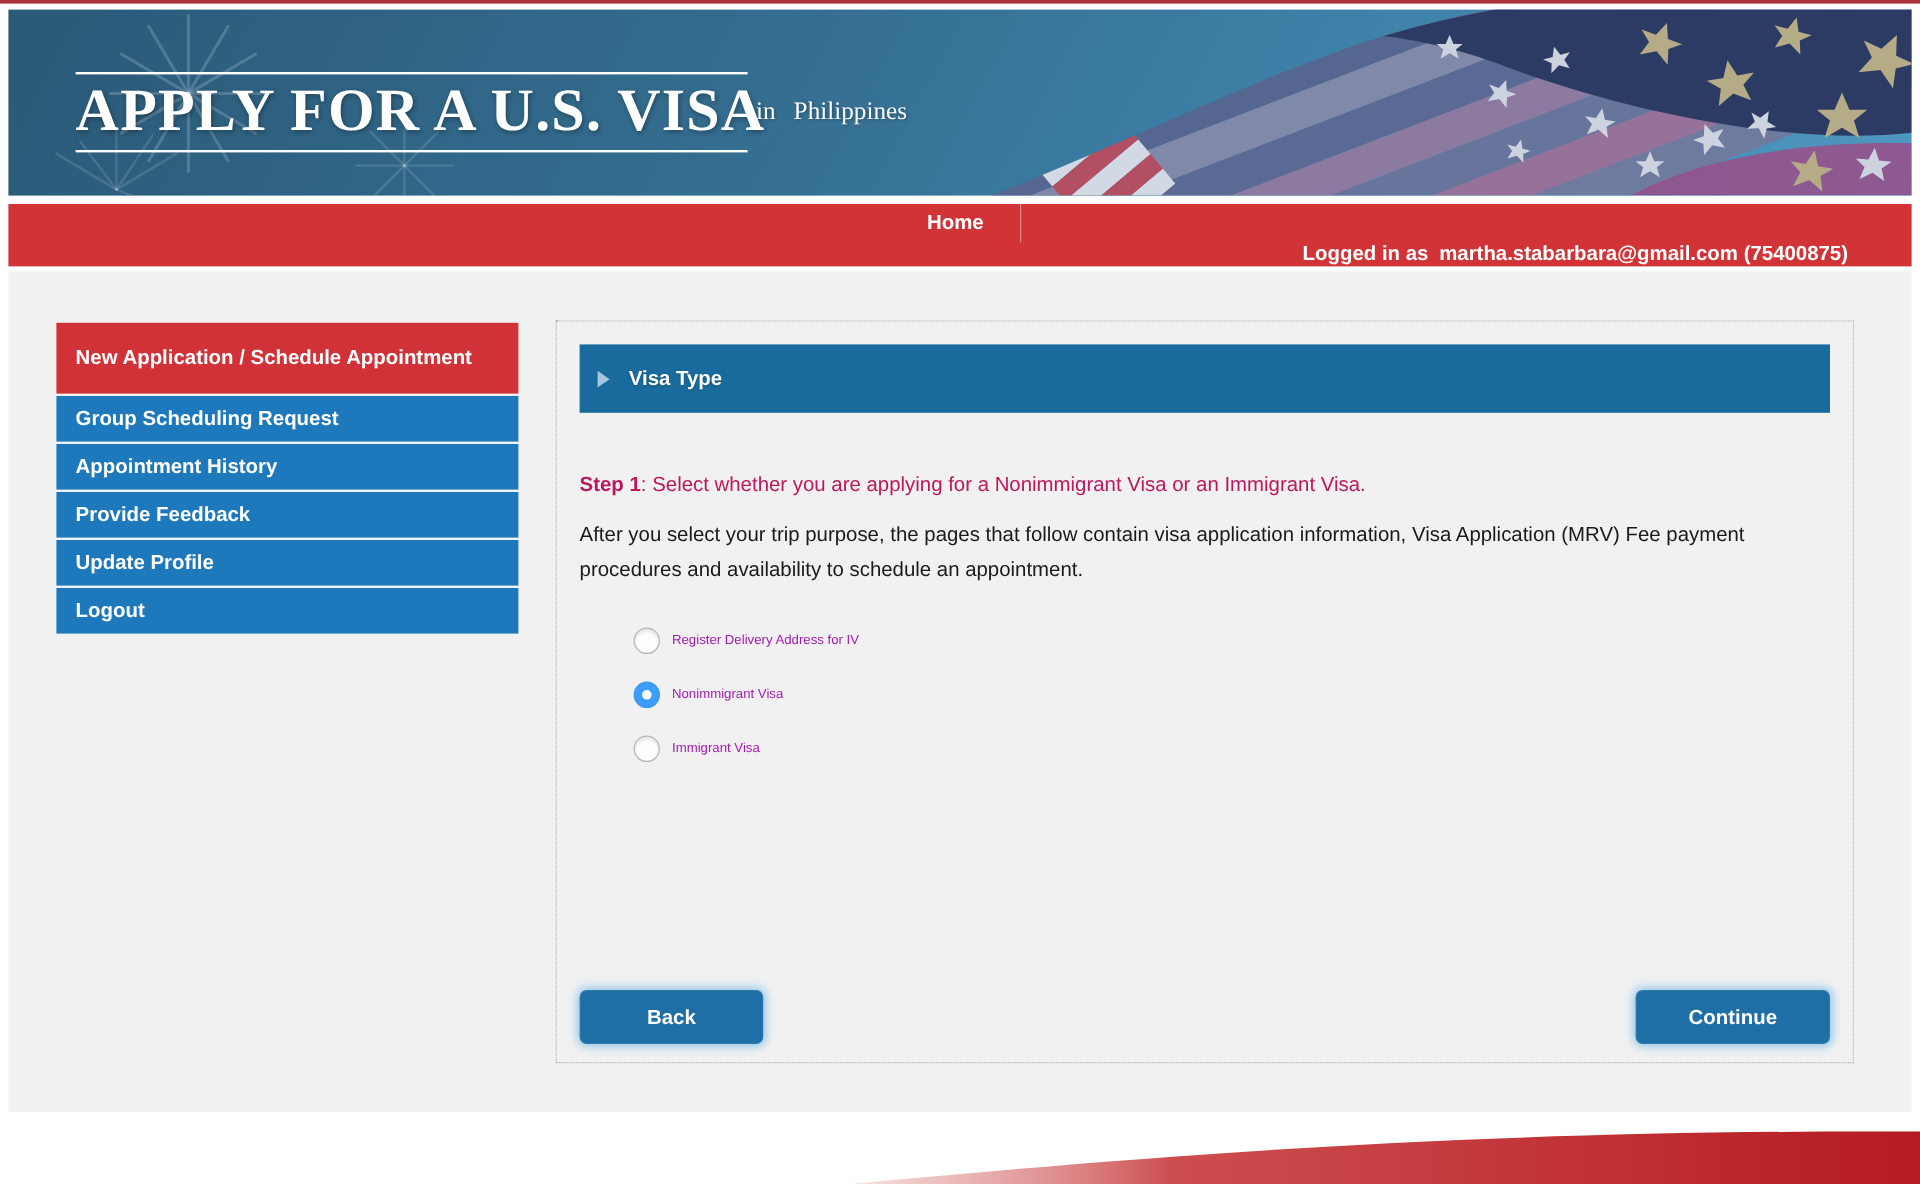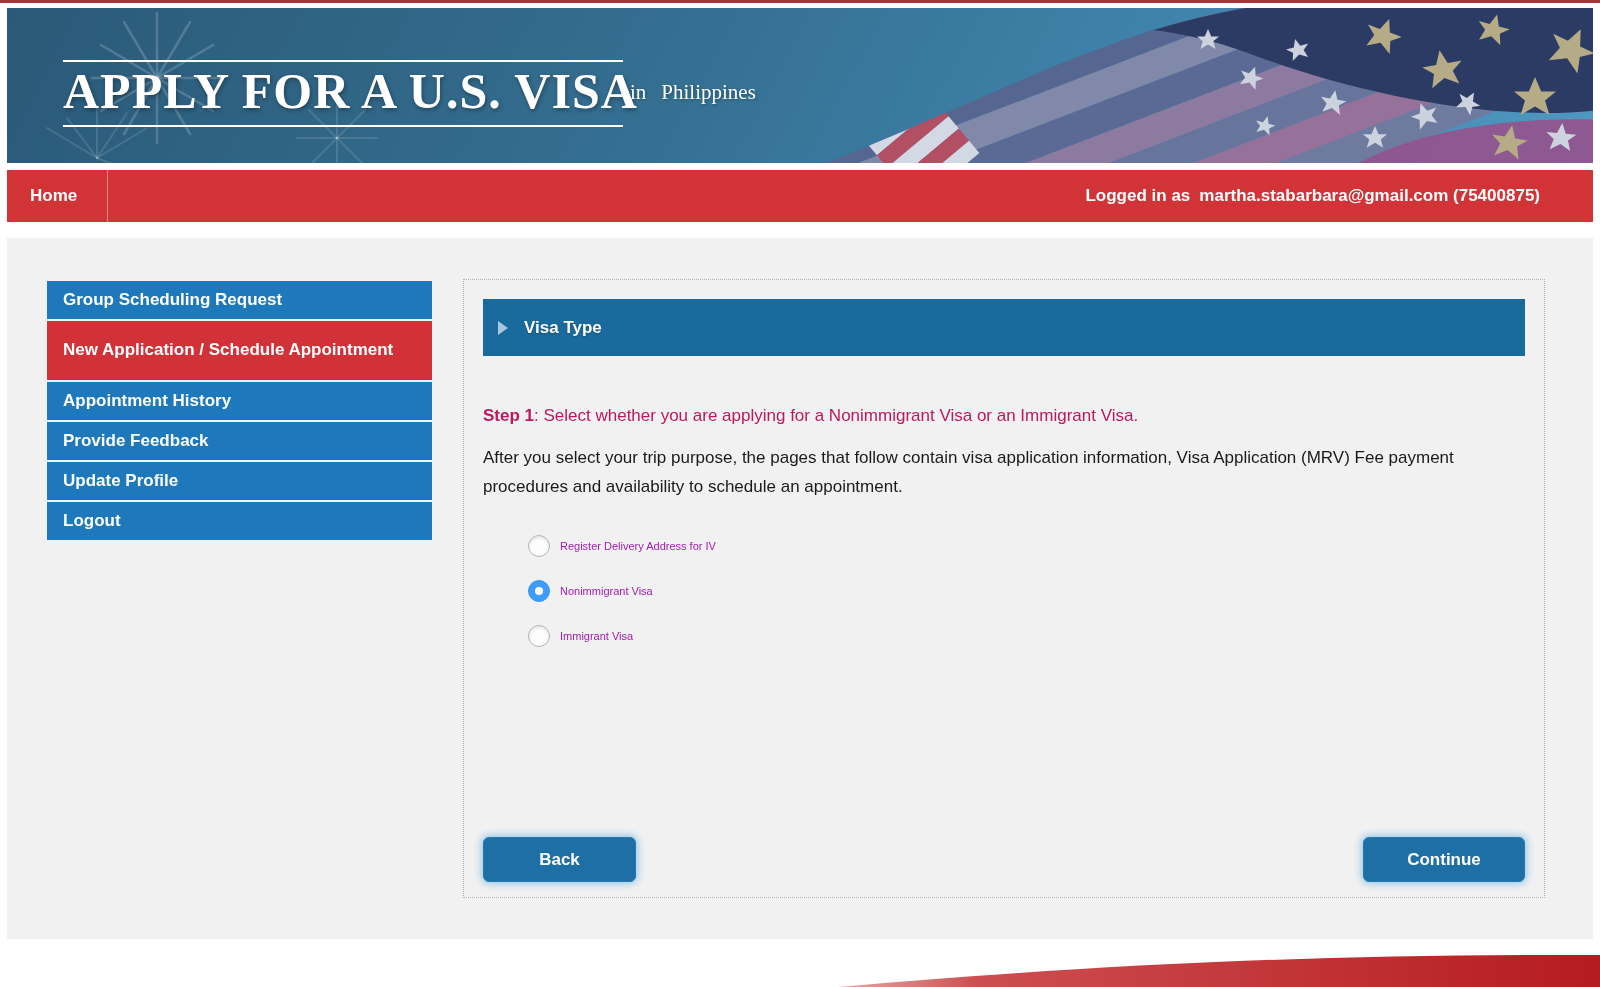--- a/index.html
+++ b/index.html
@@ -31,22 +31,23 @@
   }
   .in-country {
     position:absolute; left:623px; top:72px; color:#fff;
     font-family:"Liberation Serif", serif; font-size:21px;
     text-shadow:1px 1px 3px rgba(0,0,0,.3); white-space:nowrap;
   }
   .in-country .country { margin-left:15px; }
 
   
   .navbar {
-    display:flex; align-items:center; margin:7px 7px 16px; height:52px;
+    display:flex; align-items:center; margin:7px 7px 4px; height:52px;
     background:#d23337;
+    flex-direction:column;
   }
   .nav-home {
     width:101px; height:100%; padding-left:23px;
     display:flex; align-items:center;
     color:#fff; font-weight:bold; font-size:17px;
     border-right:1px solid rgba(255,255,255,.4); cursor:pointer;
   }
   .nav-user { margin-left:auto; padding-right:53px; color:#fff; font-weight:bold; font-size:17px; }
   .nav-user .email { margin-left:9px; }
 
@@ -204,22 +205,22 @@
 <nav class="navbar">
   <div class="nav-home">Home</div>
   <div class="nav-user">
     <span>Logged in as</span><span class="email">martha.stabarbara@gmail.com (75400875)</span>
   </div>
 </nav>
 
 <main class="content">
 
   <aside class="sidebar">
+    <div class="side-item active">New Application / Schedule Appointment</div>
     <div class="side-item">Group Scheduling Request</div>
-    <div class="side-item active">New Application / Schedule Appointment</div>
     <div class="side-item">Appointment History</div>
     <div class="side-item">Provide Feedback</div>
     <div class="side-item">Update Profile</div>
     <div class="side-item">Logout</div>
   </aside>
 
   <section class="panel">
     <div class="visa-bar">
       <span class="visa-arrow"></span>
       <span class="visa-title">Visa Type</span>

